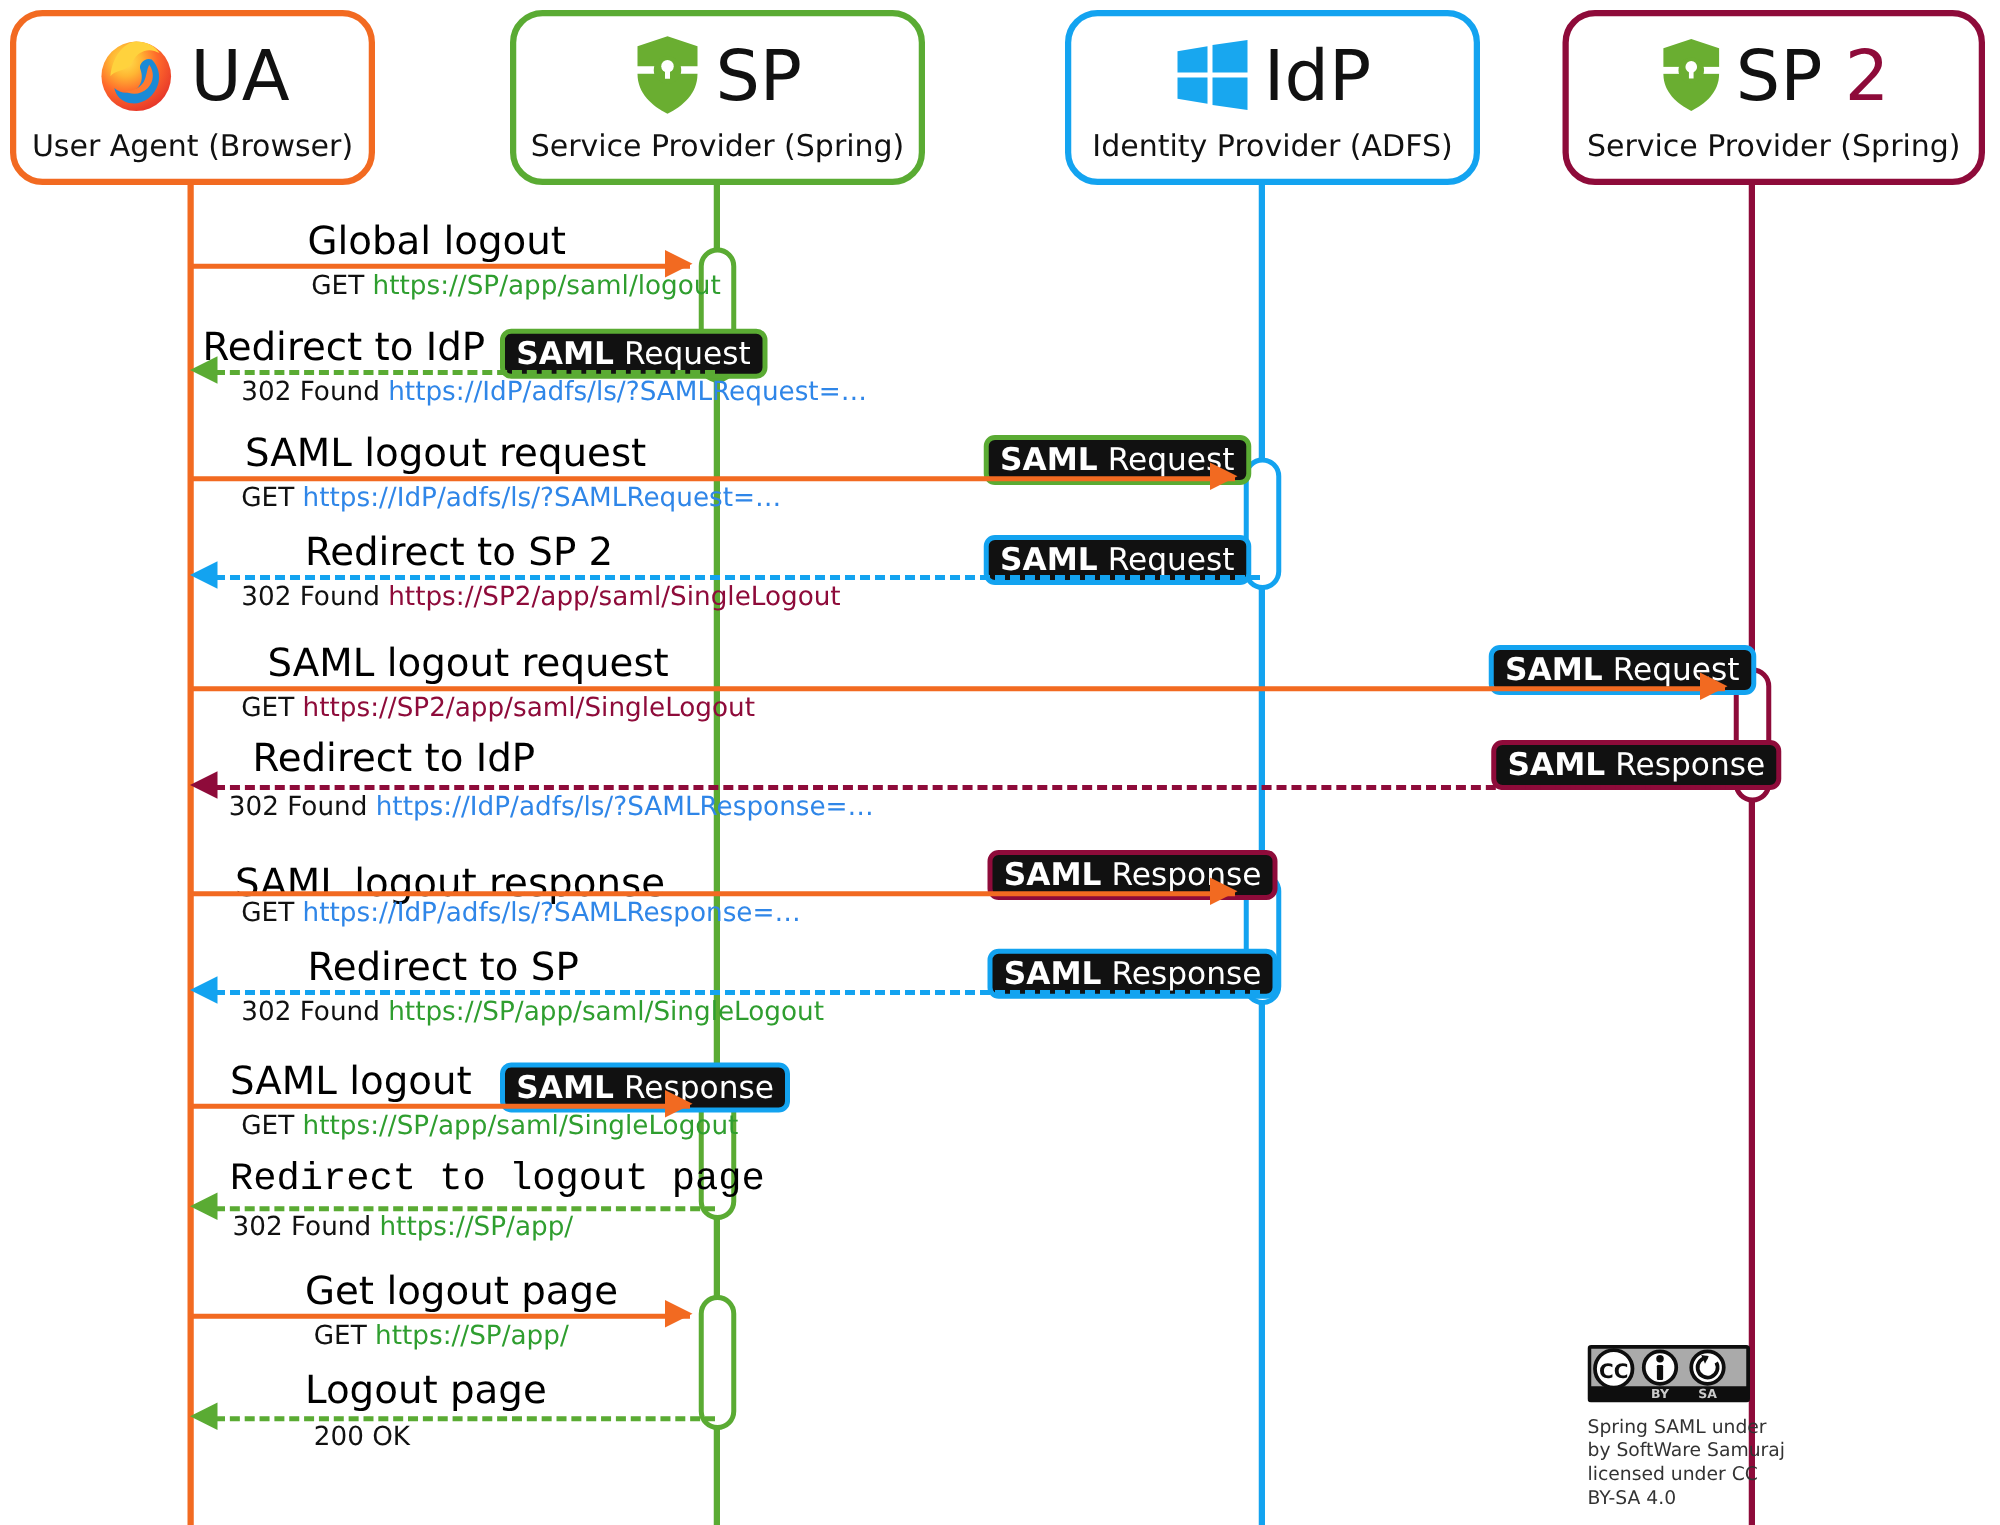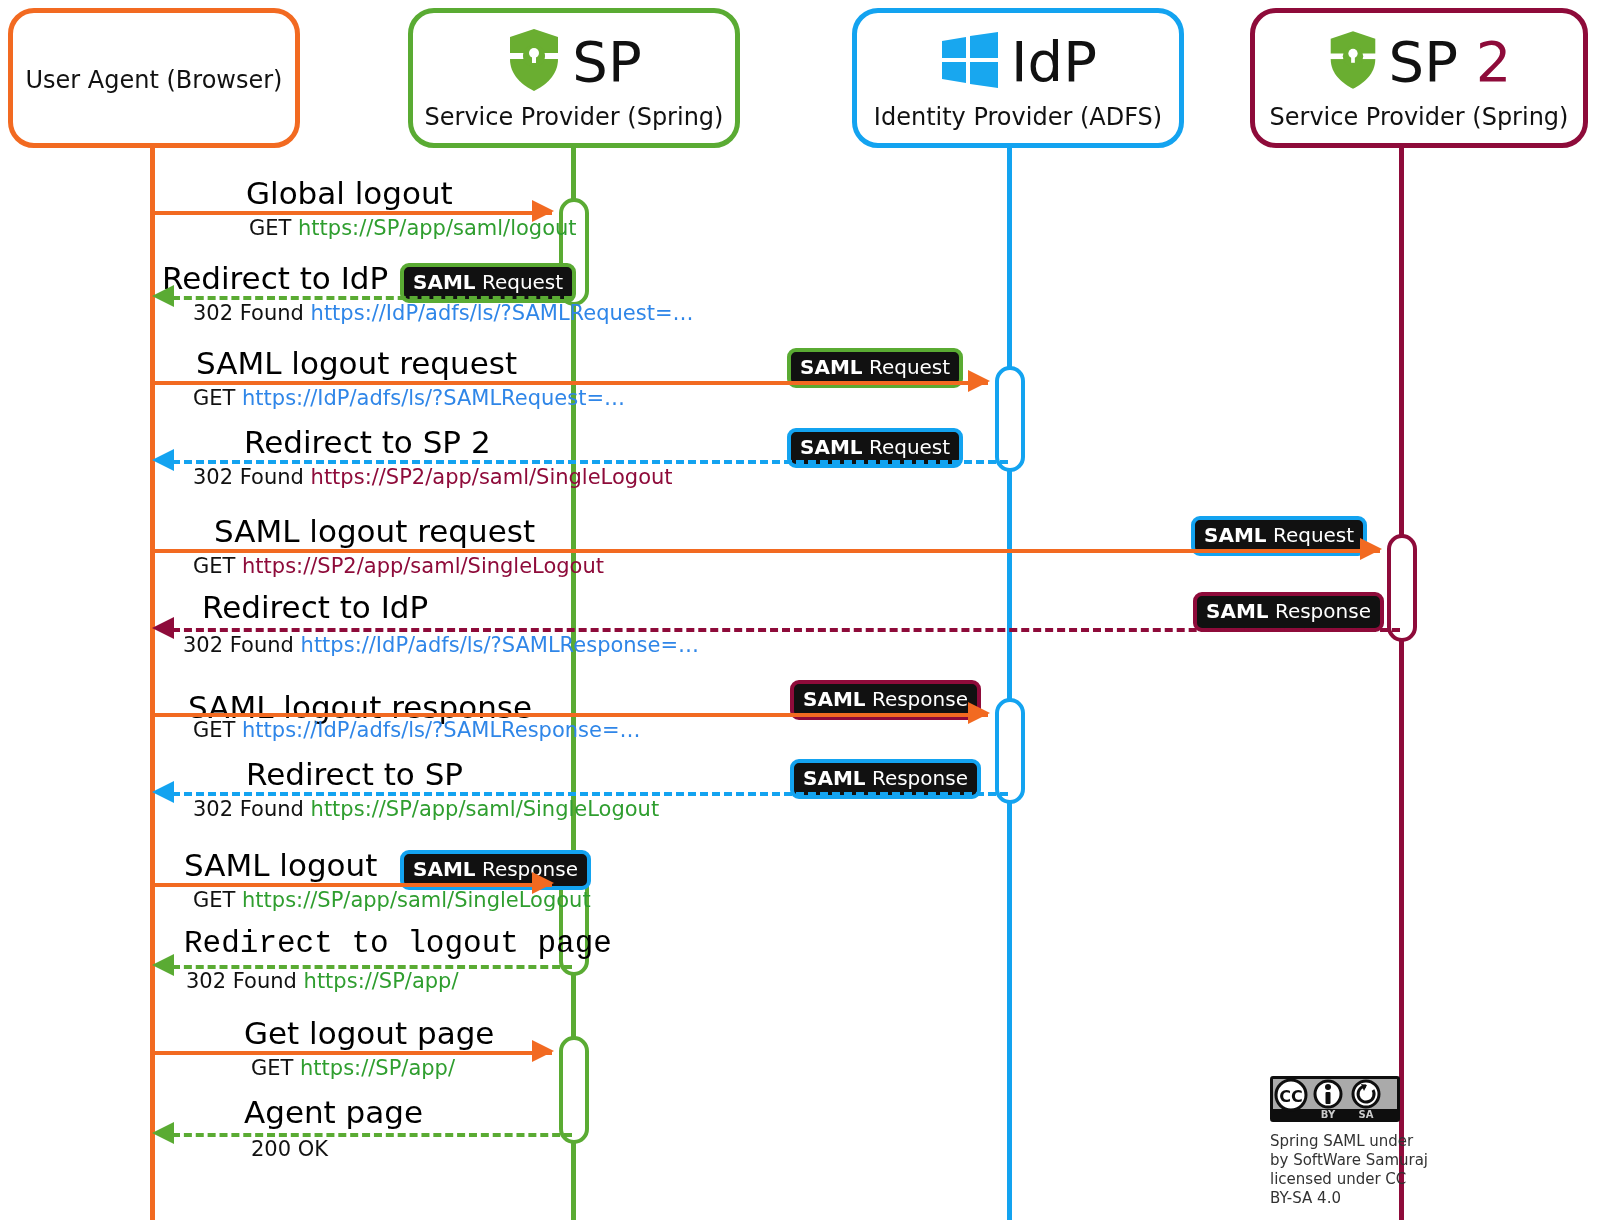--- a/index.html
+++ b/index.html
@@ -27,34 +27,53 @@
   .arrowhead{position:absolute;width:0;height:0;border-top:11px solid transparent;border-bottom:11px solid transparent;}
   .arrowhead.right{border-left-width:22px;border-left-style:solid;}
   .arrowhead.left{border-right-width:22px;border-right-style:solid;}
 
   .msglabel{position:absolute;font-size:31px;line-height:34px;color:#000;white-space:nowrap;}
   .msgurl{position:absolute;font-size:21px;line-height:20px;white-space:nowrap;color:#111;}
   .msgurl .verb{color:#111;}
   .msgurl .url{}
 
   
-  .badge{position:absolute;box-sizing:border-box;background:#111111;border-radius:9px;border-width:4px;border-style:solid;color:#fff;font-size:20px;line-height:21px;padding:5px 9px 6px 9px;white-space:nowrap;}
+  .badge{position:absolute;box-sizing:border-box;background:#111111;border-radius:9px;border-width:4px;border-style:solid;color:#fff;font-size:25px;line-height:21px;padding:5px 9px 6px 9px;white-space:nowrap;}
   .badge b{font-weight:bold;}
   .badge span{font-weight:normal;}
 
   
   .ccblock{position:absolute;}
   .cctext{font-size:15px;line-height:19px;color:#333;margin-top:6px;white-space:pre-line;}
 </style>
 </head>
 <body>
 
 <div id="stage">
 
   <div class="actor" style="left:8px;top:8px;width:292px;height:140px;border-color:#f26a21;">
+    <div class="top">
+      <span class="ico">
+        <svg width="66" height="66" viewBox="0 0 64 64">
+          <defs>
+            <radialGradient id="fxg" cx="35%" cy="28%" r="78%">
+              <stop offset="0%" stop-color="#ffe14d"></stop>
+              <stop offset="28%" stop-color="#ffb633"></stop>
+              <stop offset="58%" stop-color="#ff6a2b"></stop>
+              <stop offset="100%" stop-color="#e5342a"></stop>
+            </radialGradient>
+          </defs>
+          <circle cx="32" cy="33" r="27" fill="url(#fxg)"></circle>
+          <path d="M32 6c9 0 15 4 18 9-5-3-11-3-15 0-5 3-6 9-11 12-4 2-9 2-12 6 1-15 11-27 20-27z" fill="#ffd23d"></path>
+          <path d="M44 20c5 5 7 12 5 19-3 10-12 16-21 15-7-1-12-6-13-12 5 5 13 5 18 0 4-4 4-10 2-15-1-4 4-9 9-7z" fill="#1b8ad6"></path>
+          <path d="M42 24c4 5 4 13-1 18-5 5-13 6-18 2 6 1 12-2 15-7 2-4 2-9 4-13z" fill="#ff7a2f"></path>
+        </svg>
+      </span>
+      <span class="title"><span>UA</span><span class="suffix"></span></span>
+    </div>
     <div class="sub">User Agent (Browser)</div>
   </div>
 
   <div class="actor" style="left:408px;top:8px;width:332px;height:140px;border-color:#5aab33;">
     <div class="top">
       <span class="ico">
         <svg width="56" height="66" viewBox="0 0 56 66">
           <path d="M28 2 L52 10 V32 C52 48 40 58 28 64 C16 58 4 48 4 32 V10 Z" fill="#6aae31"></path>
           <rect x="0" y="26" width="56" height="6" fill="#ffffff"></rect>
           <circle cx="28" cy="29" r="11" fill="#6aae31"></circle>
@@ -215,21 +234,21 @@
   </div>
 
   <div class="msglabel" style="left:244px;top:1016px;">Get logout page</div>
   <div class="arrowline solid" style="left:152px;top:1051px;width:400px;border-color:#f26a21;"></div>
   <div class="arrowhead right" style="left:532px;top:1040px;border-left-color:#f26a21;"></div>
   <div class="msgurl" style="left:251px;top:1058px;">
     <span class="verb">GET</span>
     <span class="url" style="color:#2f9e2f;">https://SP/app/</span>
   </div>
 
-  <div class="msglabel" style="left:244px;top:1095px;">Agent page</div>
+  <div class="msglabel" style="left:244px;top:1095px;">Logout page</div>
   <div class="arrowline dashed" style="left:172px;top:1133px;width:400px;border-color:#5aab33;"></div>
   <div class="arrowhead left" style="left:152px;top:1122px;border-right-color:#5aab33;"></div>
   <div class="msgurl" style="left:251px;top:1139px;">
     <span class="verb">200 OK</span>
   </div>
 
   <div class="ccblock" style="left:1270px;top:1076px;width:160px;">
     <span>
       <svg width="130" height="46" viewBox="0 0 130 46">
         <rect x="0" y="0" width="130" height="46" rx="3" fill="#0e0e0e"></rect>

